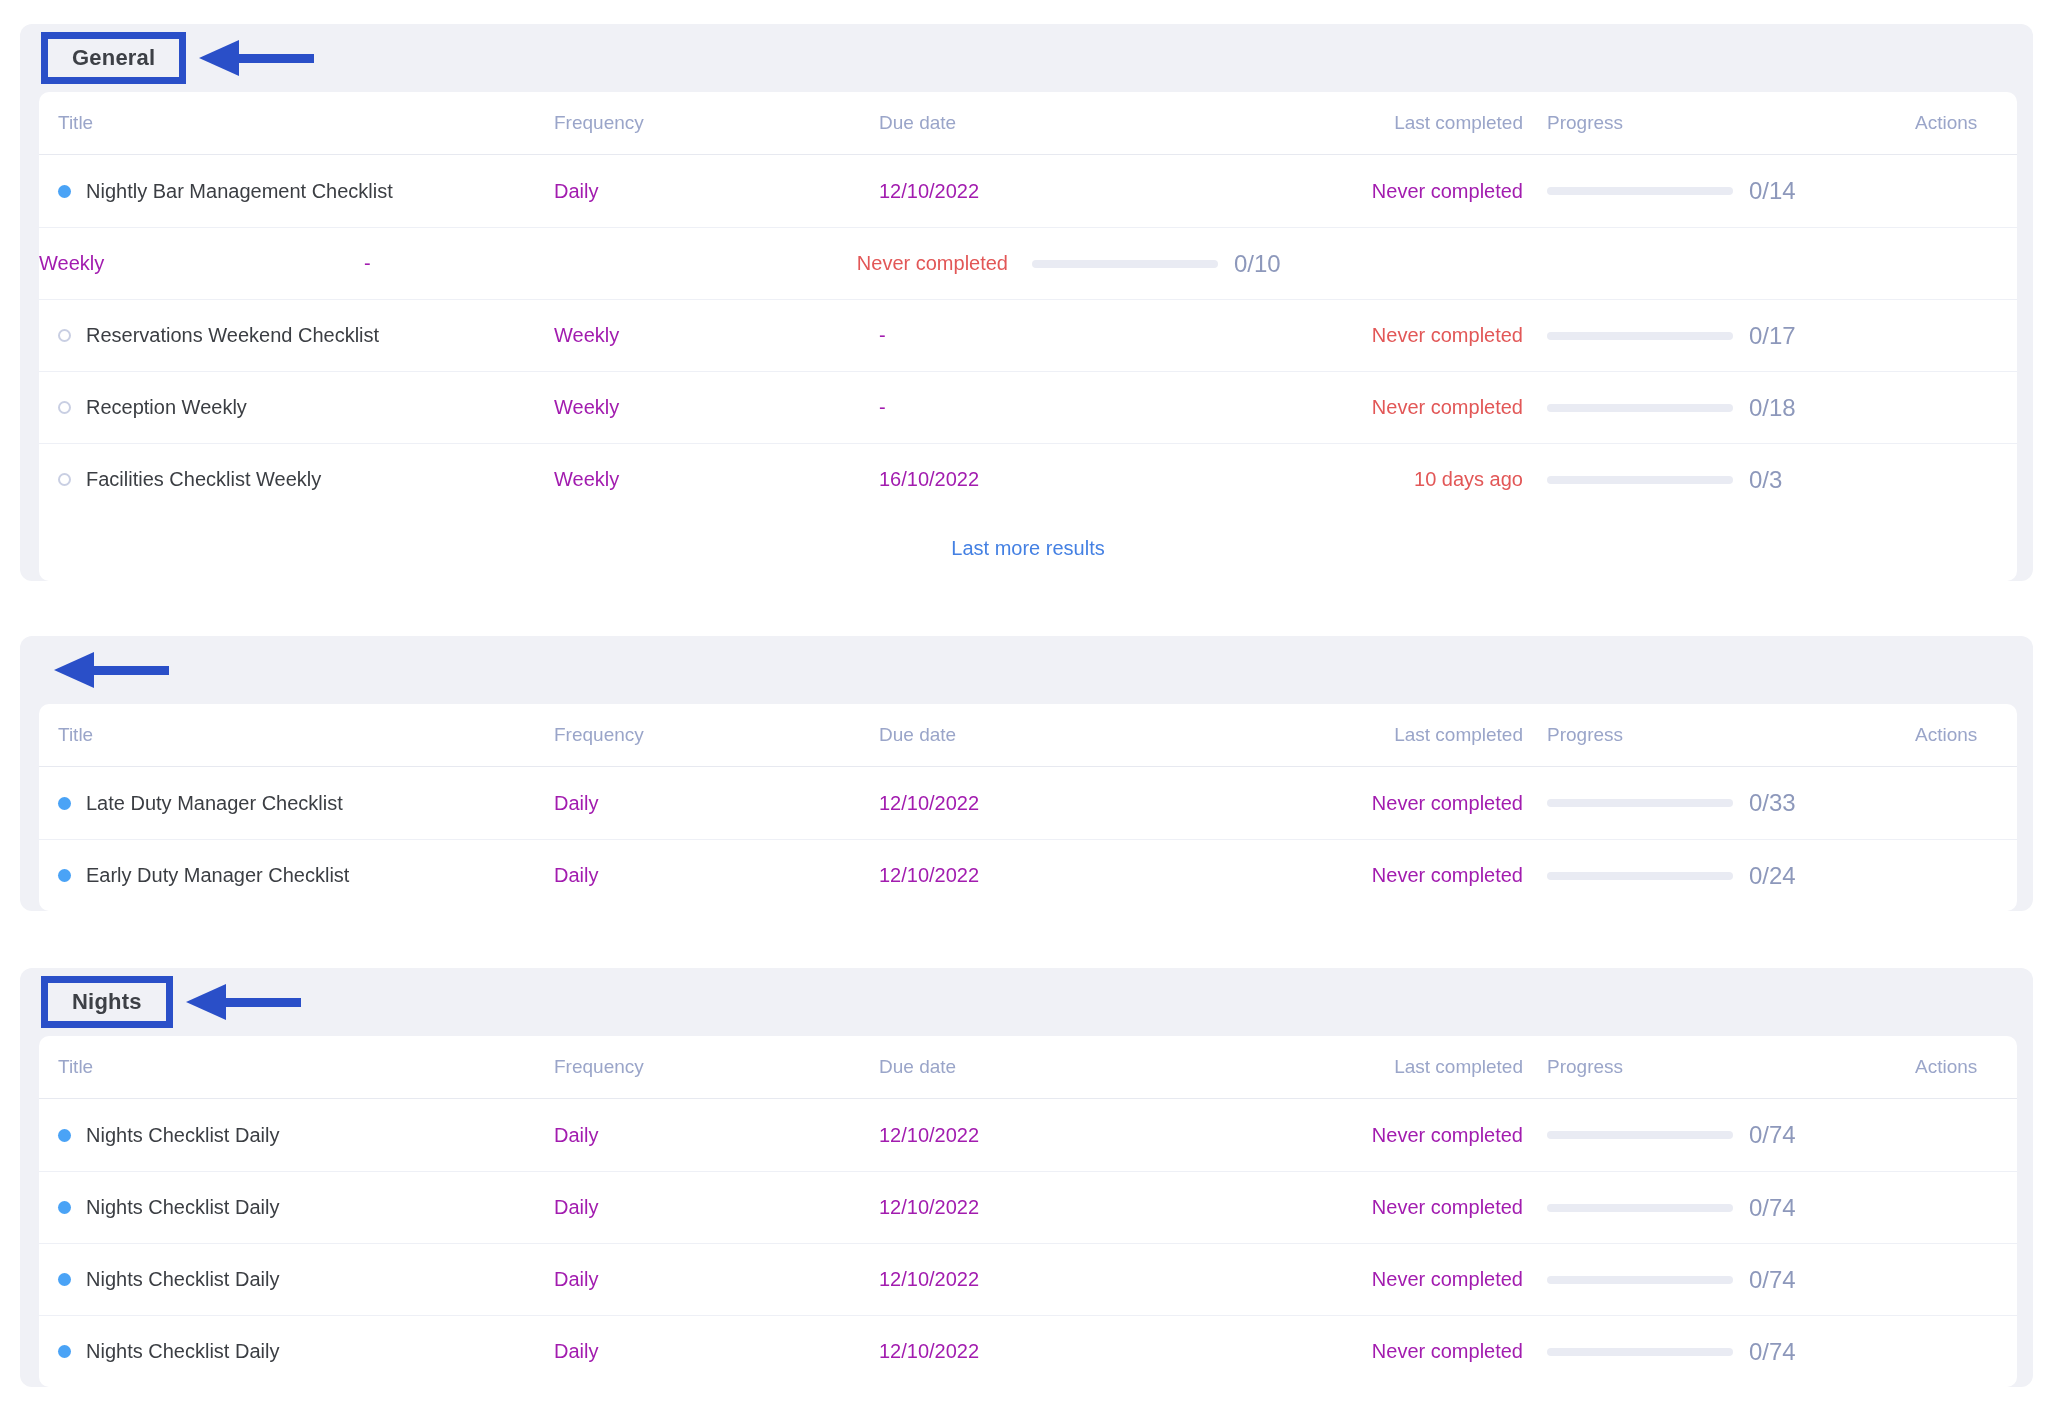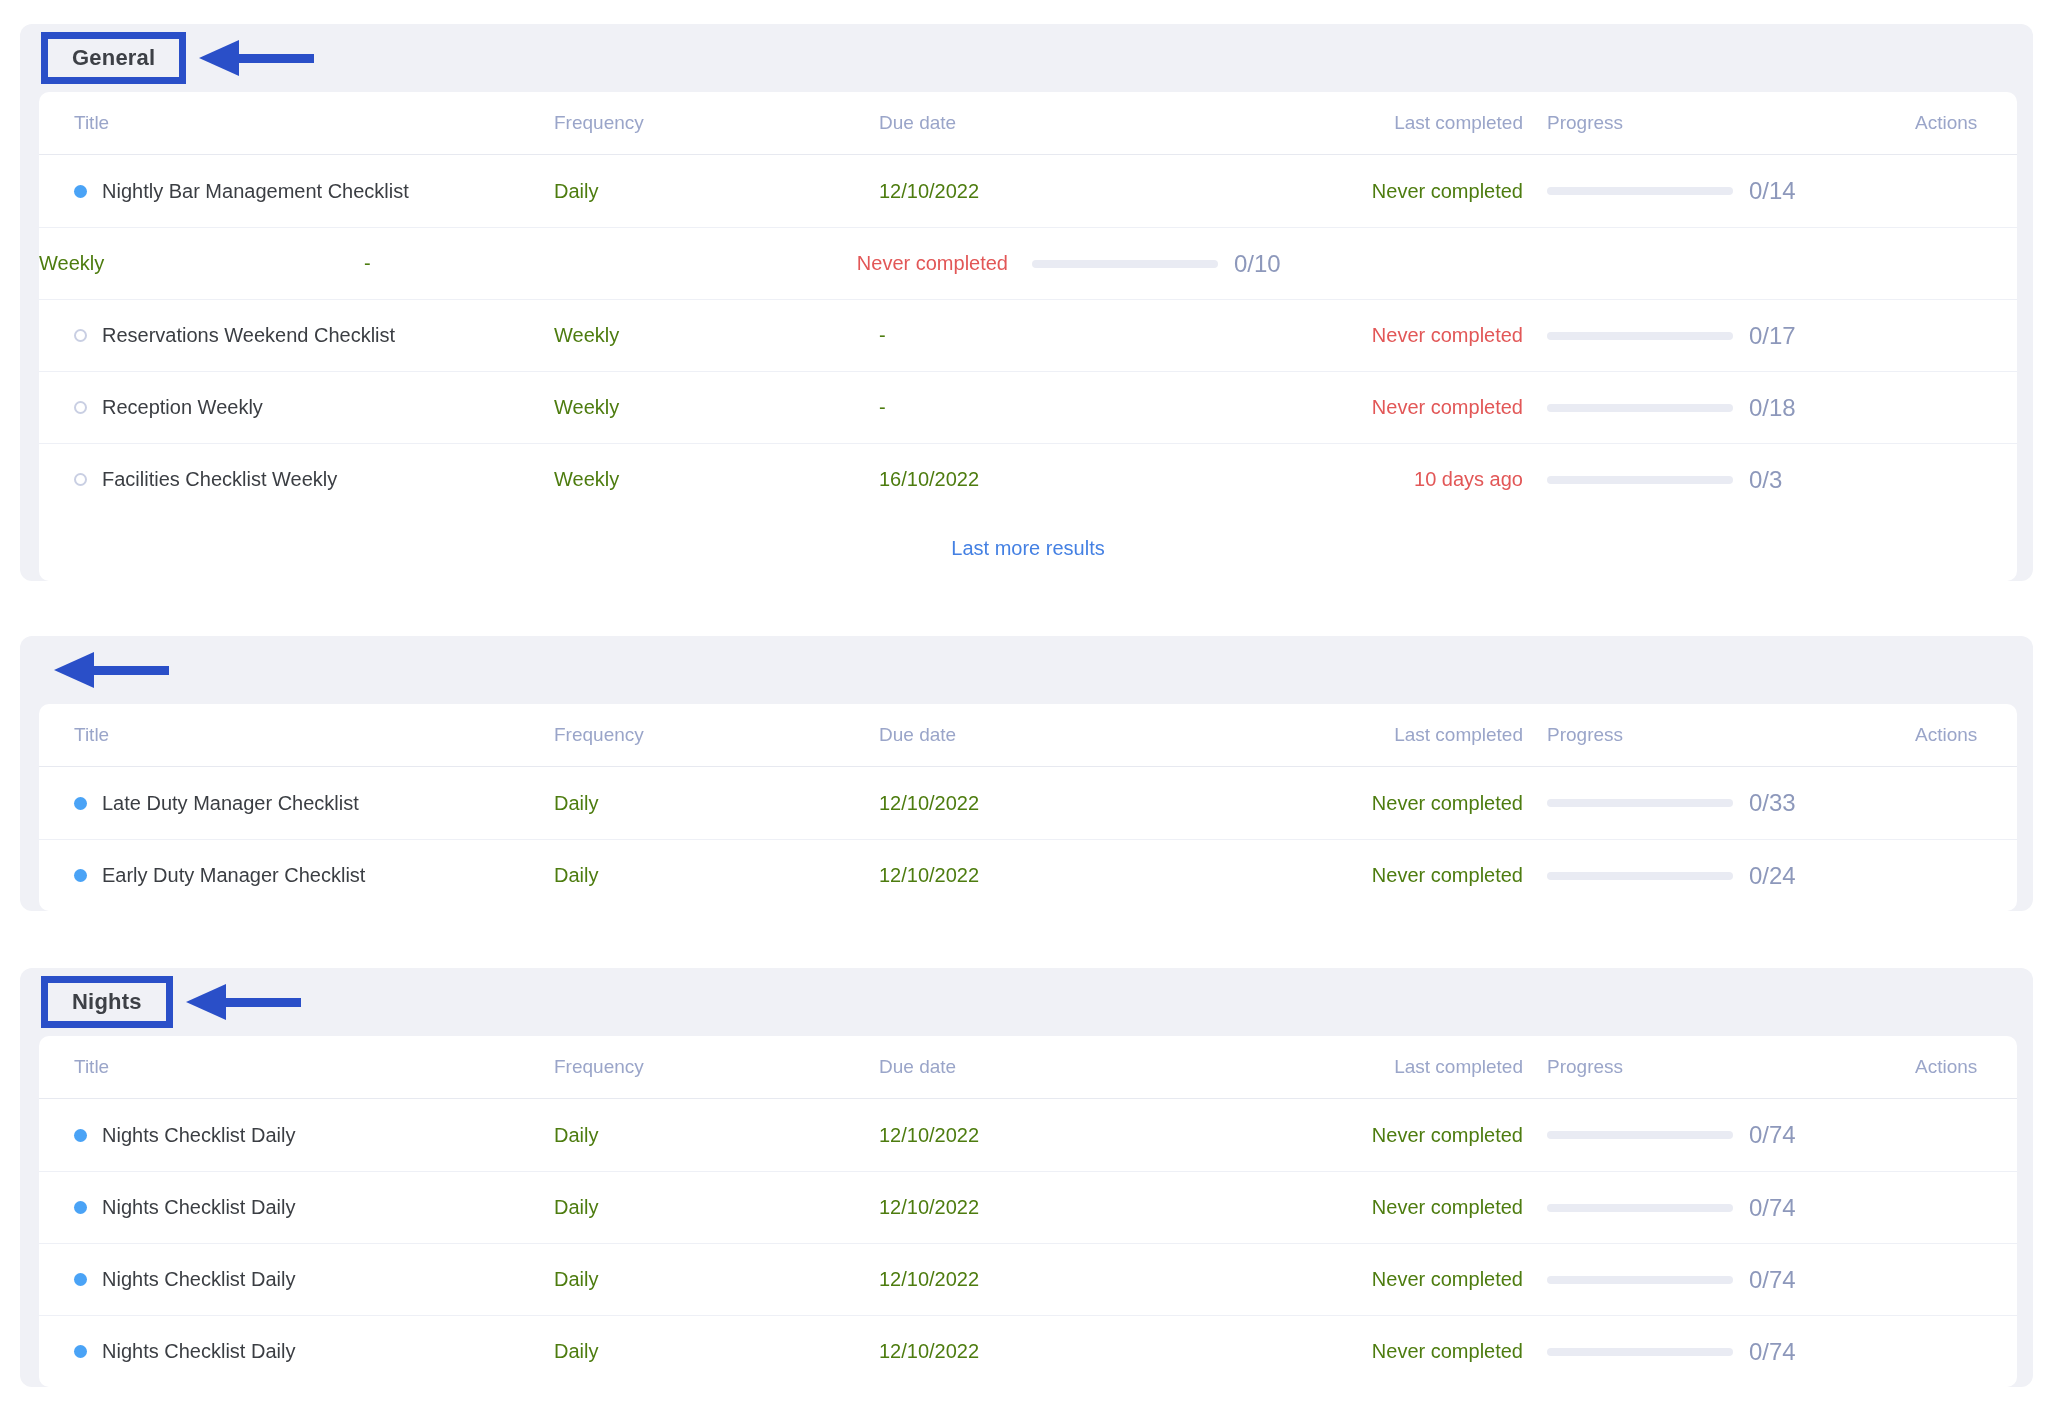--- a/index.html
+++ b/index.html
@@ -69,28 +69,28 @@
   }
   .trow {
     display: flex;
     align-items: center;
     height: 72px;
     font-size: 20px;
   }
   .trow + .trow { border-top: 1px solid #eef0f6; }
 
   .c  { flex-shrink: 0; }
-  .c1 { flex: 0 0 515px; padding-left: 35px; display: flex; align-items: center; }
+  .c1 { flex: 0 0 515px; padding-left: 19px; display: flex; align-items: center; }
   .c2 { flex: 0 0 325px; }
   .c3 { flex: 0 0 322px; }
   .c4 { flex: 0 0 322px; text-align: right; }
   .c5 { flex: 0 0 330px; display: flex; align-items: center; margin-left: 24px; }
   .c6 { flex: 1 1 auto; padding-left: 38px; }
 
-  .muted { color: #4d7c0f; }
+  .muted { color: #a21caf; }
   .cell-red { color: #e25757; }
   .row-title { color: #3b3e43; margin-left: 15px; white-space: nowrap; }
 
   .dot { width: 13px; height: 13px; border-radius: 50%; flex: none; }
   .dot.filled  { background: #4aa3f6; }
   .dot.outline { background: #ffffff; border: 2px solid #c9cfe3; }
 
   .pbar {
     width: 186px; height: 8px;
     border-radius: 4px;

